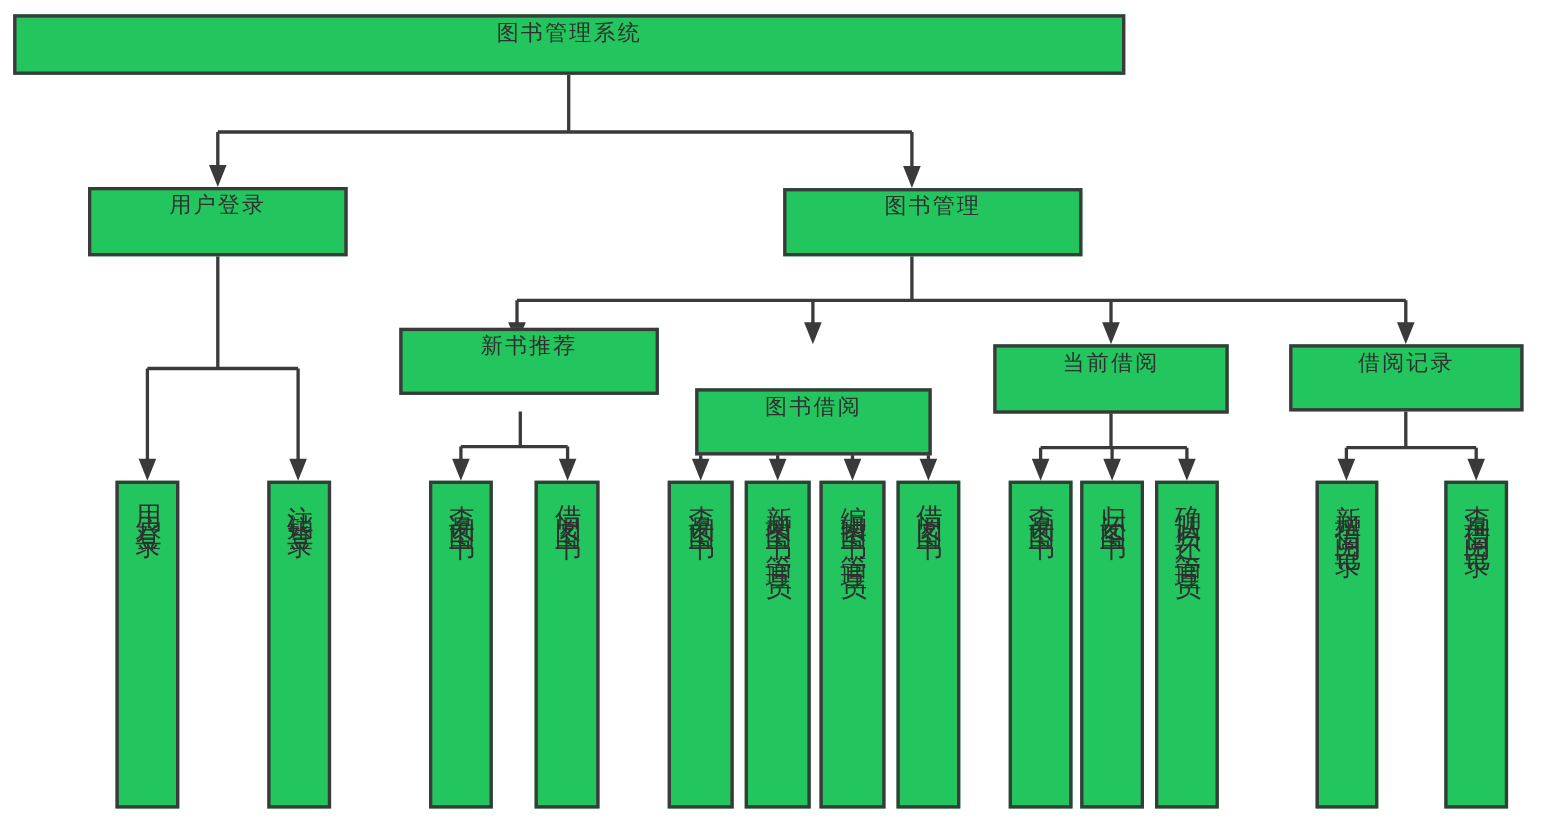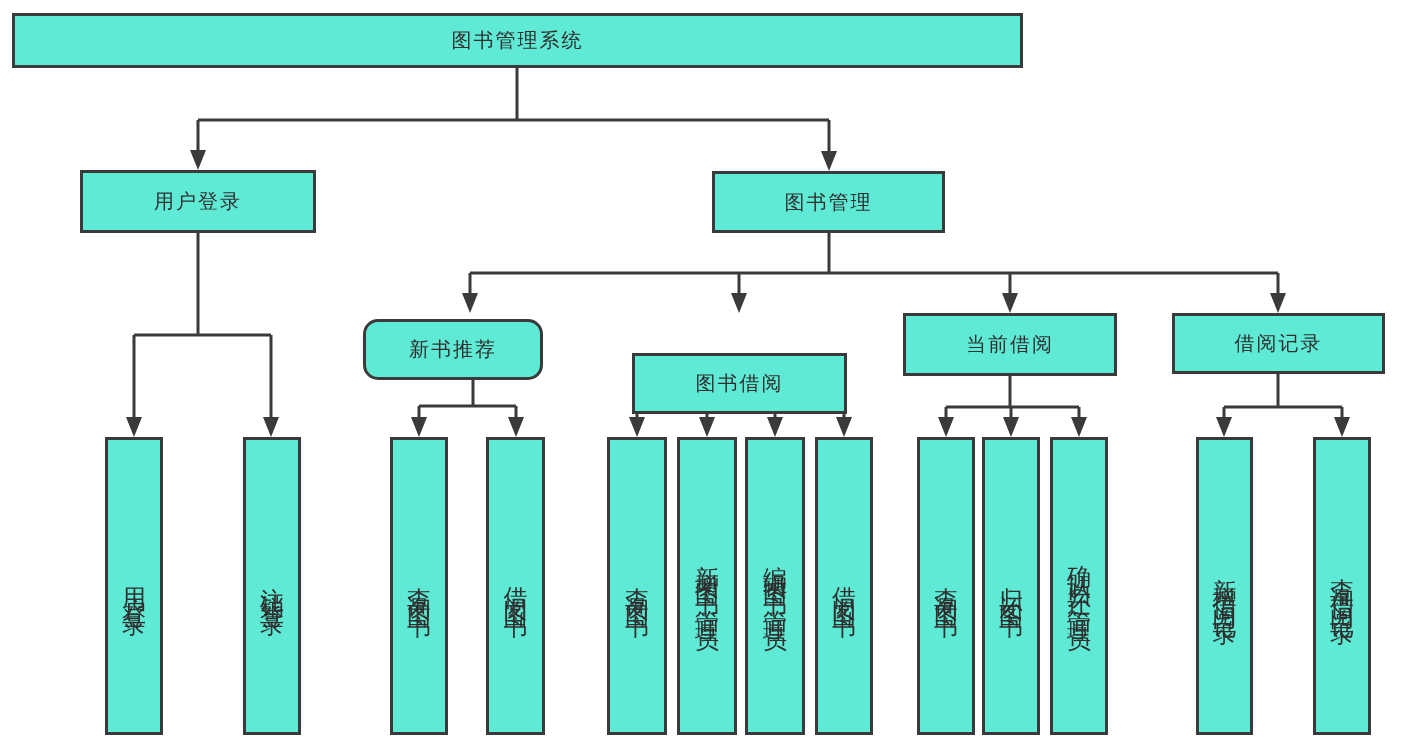--- a/index.html
+++ b/index.html
@@ -16,23 +16,23 @@
     background:var(--bg);
     font-family:"Liberation Sans","DejaVu Sans",sans-serif;
     overflow:hidden;
   }
   .wires{position:absolute;left:0;top:0;z-index:0;}
   .wire{fill:none;stroke:var(--line);stroke-width:3;}
   .head{fill:var(--line);stroke:none;}
   .box{
     position:absolute;
     box-sizing:border-box;
-    background:#5eead4;
+    background:#22c55e;
     border:3px solid var(--border);
-    display:flex;align-items:center;justify-content:center;
+    display:flex;align-items:flex-start;justify-content:center;
     z-index:1;
   }
   .hlabel{
     font-size:20px;
     color:var(--text);
     letter-spacing:2px;
     white-space:nowrap;
   }
   .vlabel{
     writing-mode:vertical-rl;
@@ -84,25 +84,25 @@
       M1216,417 H1232 L1224,437 Z  M1334,417 H1350 L1342,437 Z"></path>
   </svg>
 
   <div class="box" style="left:12px;top:13px;width:1011px;height:55px;">
     <span class="hlabel">图书管理系统</span>
   </div>
 
   <div class="box" style="left:80px;top:170px;width:236px;height:63px;">
     <span class="hlabel">用户登录</span>
   </div>
-  <div class="box" style="left:712px;top:171px;width:233px;height:62px;">
+  <div class="box" style="left:712px;top:171px;width:272px;height:62px;">
     <span class="hlabel">图书管理</span>
   </div>
 
-  <div class="box" style="left:363px;top:319px;width:180px;height:61px;border-radius:15px;">
+  <div class="box" style="left:363px;top:298px;width:236px;height:61px;">
     <span class="hlabel">新书推荐</span>
   </div>
   <div class="box" style="left:632px;top:313px;width:215px;height:61px;margin-top:40px;">
     <span class="hlabel">图书借阅</span>
   </div>
   <div class="box" style="left:903px;top:313px;width:214px;height:63px;">
     <span class="hlabel">当前借阅</span>
   </div>
   <div class="box" style="left:1172px;top:313px;width:213px;height:61px;">
     <span class="hlabel">借阅记录</span>

